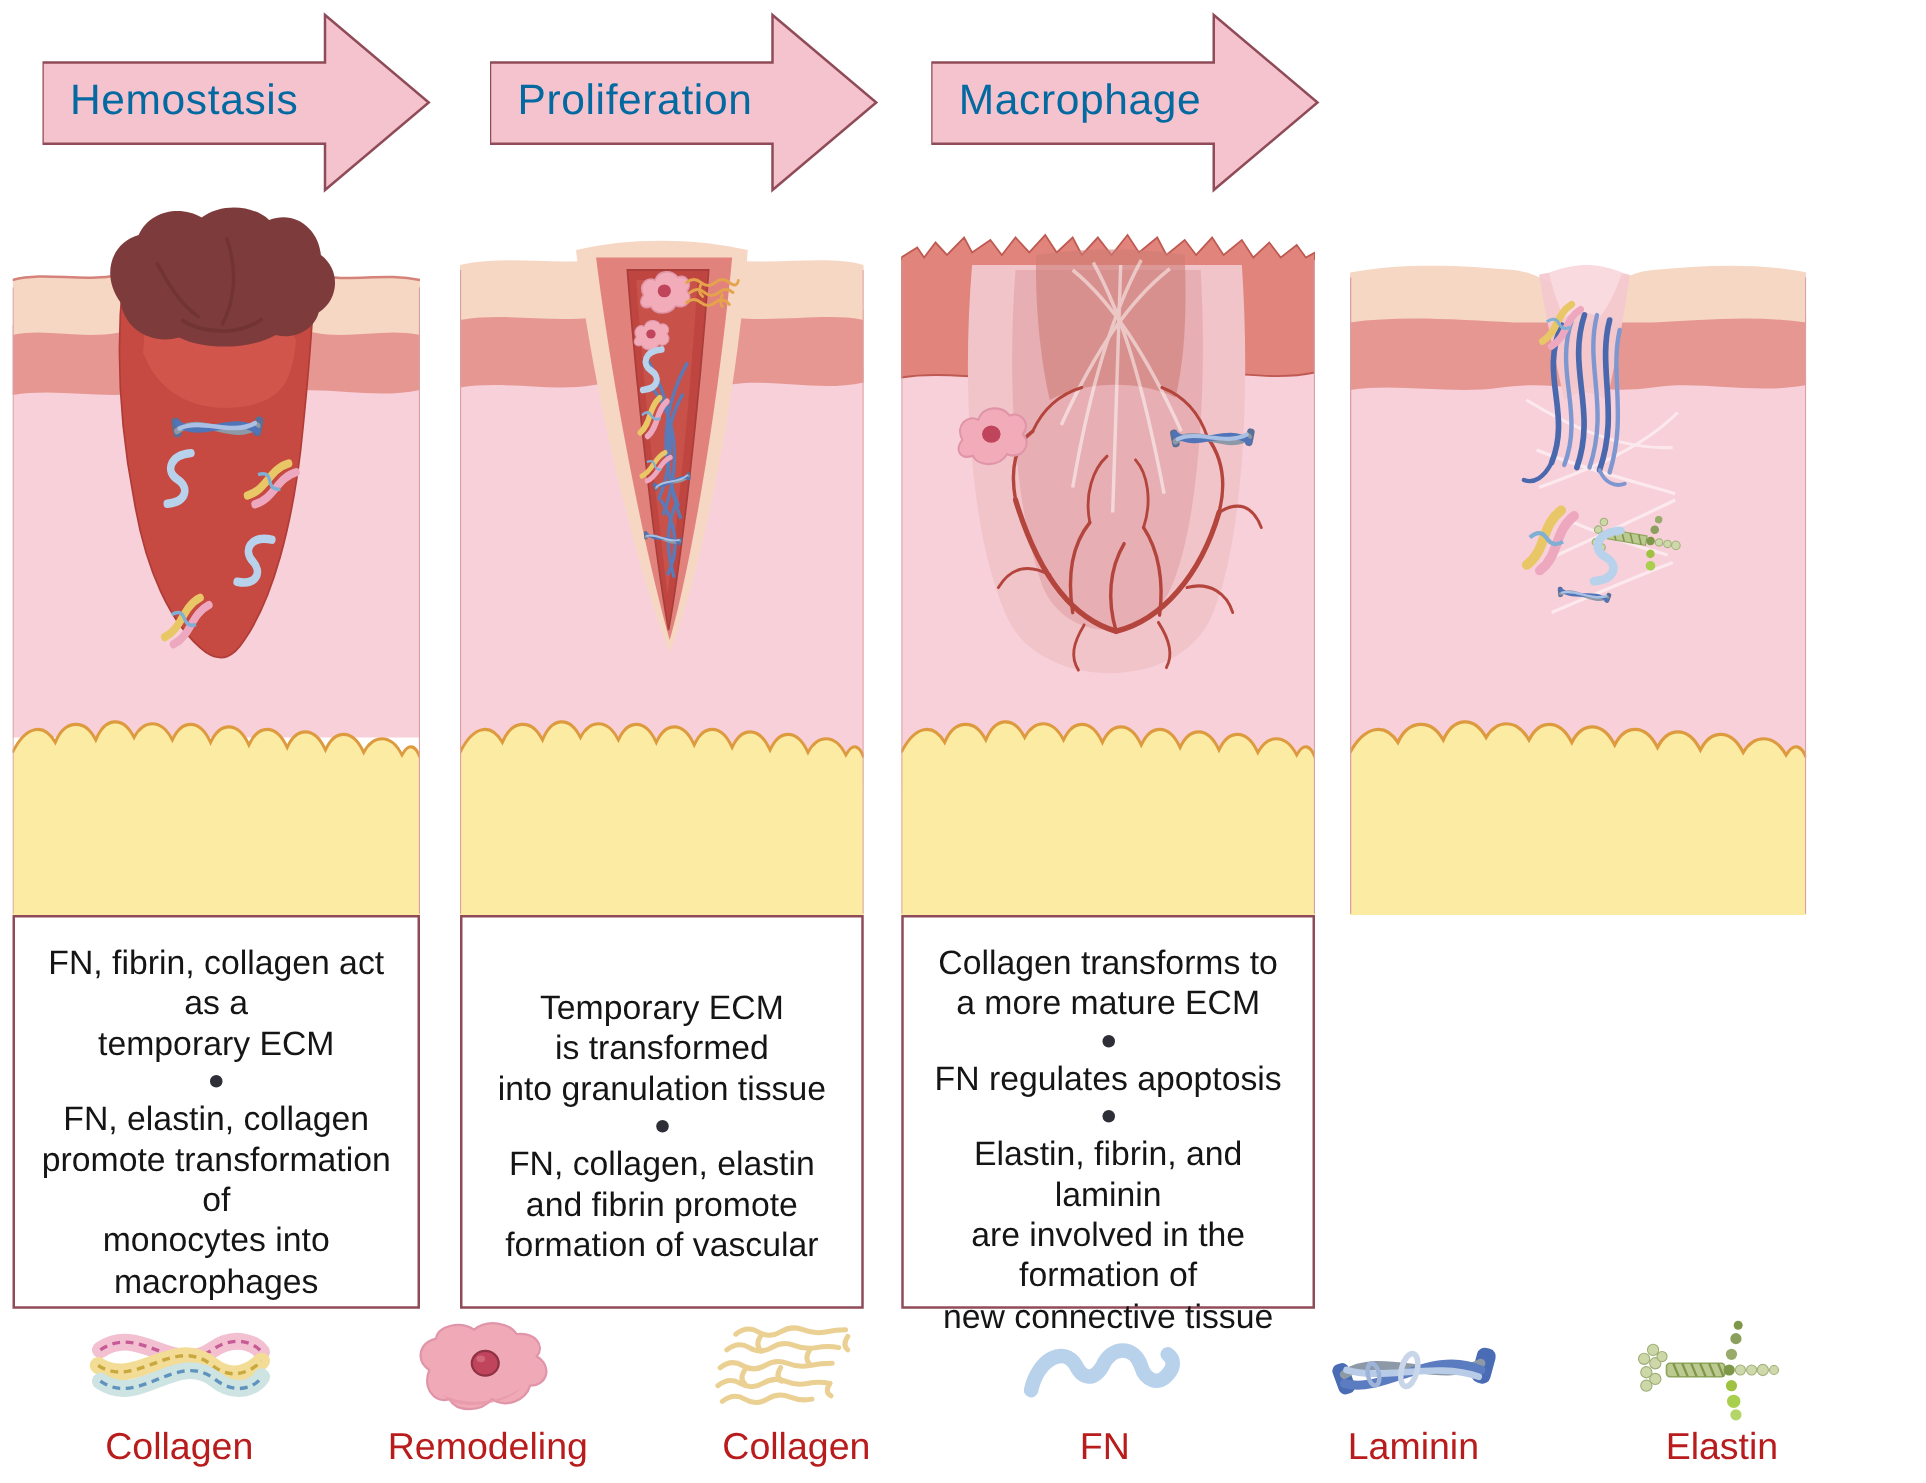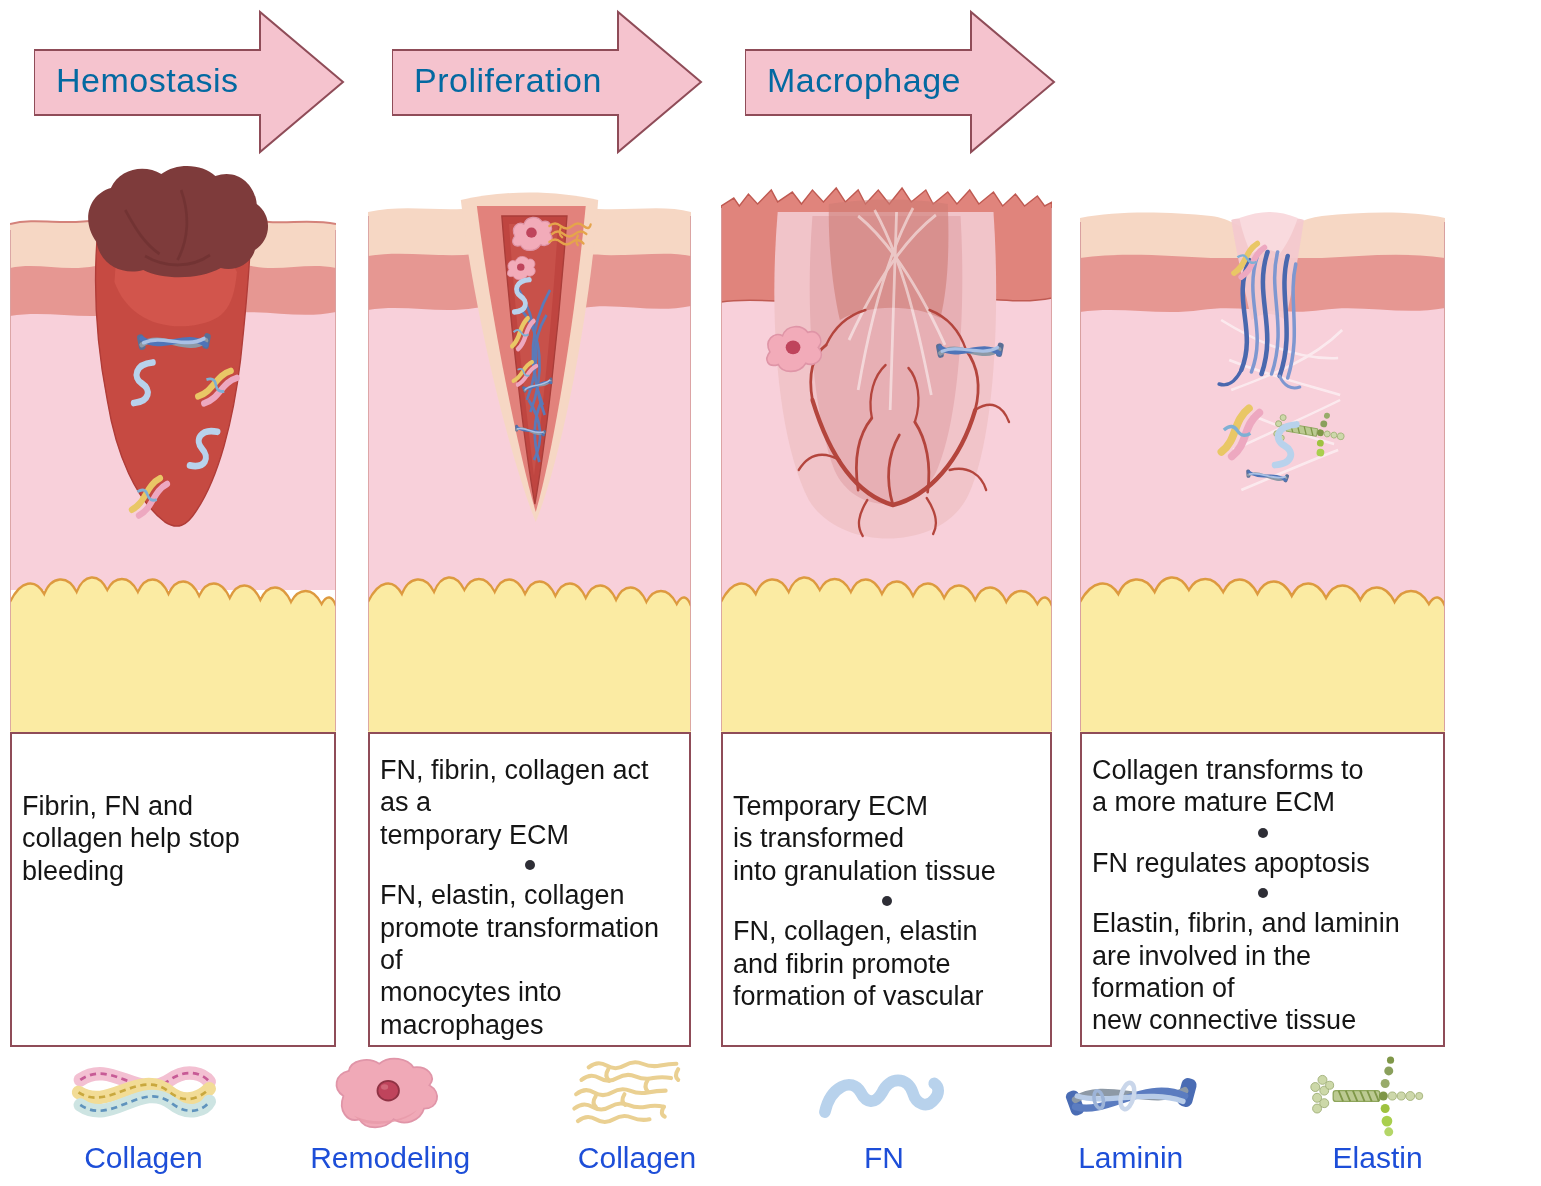--- a/index.html
+++ b/index.html
@@ -19,30 +19,30 @@
   .arrow .lbl{position:absolute;left:22px;top:82px;transform:translateY(-54%);
               font-size:34px;color:#0369a1;letter-spacing:.5px;white-space:nowrap;}
 
   
   .row-panels{height:572px;}
   .panel-svg{display:block;width:100%;height:572px;}
 
   
   .row-boxes{height:315px;}
   .desc-box{box-sizing:border-box;height:315px;background:#fff;border:2.5px solid #8f4c58;
-            padding:20px 10px 8px 10px;text-align:left;}
+            padding:20px 10px 8px 10px;text-align:center;}
   .desc-box p{margin:0;font-size:27px;line-height:1.2;color:#151515;white-space:pre-line;}
   .desc-box .dot{width:10px;height:10px;border-radius:50%;background:#2e2e36;margin:9px auto;}
   .pad-top{padding-top:36px;}
 
   
   .row-legend{height:139px;display:flex;align-items:stretch;padding:6px 40px 0 20px;box-sizing:border-box;width:1541px;}
   .legend-item{flex:1;display:flex;flex-direction:column;align-items:center;justify-content:flex-start;}
   .legend-item .ic{height:86px;display:flex;align-items:center;justify-content:center;}
-  .legend-item .cap{font-size:30px;color:#1d4ed8;margin-top:2px;}
+  .legend-item .cap{font-size:30px;color:#b91c1c;margin-top:2px;}
 </style>
 </head>
 <body>
 
 <svg width="0" height="0" style="position:absolute" aria-hidden="true">
   <defs>
     <g id="ic-fn">
       <path d="M38,6 C12,8 8,26 22,34 C36,42 34,58 10,60" fill="none" stroke="#b8d2ec" stroke-width="9" stroke-linecap="round"></path>
     </g>
     <g id="ic-fibrin">
@@ -245,27 +245,20 @@
         <use href="#ic-fn" transform="translate(186,260) scale(0.75)"></use>
         <use href="#ic-fibrin" transform="translate(166,306) rotate(8) scale(0.55)"></use>
         <use href="#fat-shape" fill="#fbeba3"></use>
         <use href="#fat-edge" fill="none" stroke="#dd9a3f" stroke-width="2.5"></use>
         <path d="M0.5,62 L0.5,571 M361.5,62 L361.5,571" stroke="#d8a0a0" stroke-width="1"></path>
       </svg>
     </div>
   </div>
 
   <div class="grid row-boxes">
-    <div class="col">
-      <div class="desc-box">
-        <p class="pad-top">Fibrin, FN and
-collagen help stop
-bleeding</p>
-      </div>
-    </div>
     <div class="col">
       <div class="desc-box">
         <p>FN, fibrin, collagen act as a
 temporary ECM</p>
         <div class="dot"></div>
         <p>FN, elastin, collagen
 promote transformation of
 monocytes into
 macrophages</p>
       </div>

